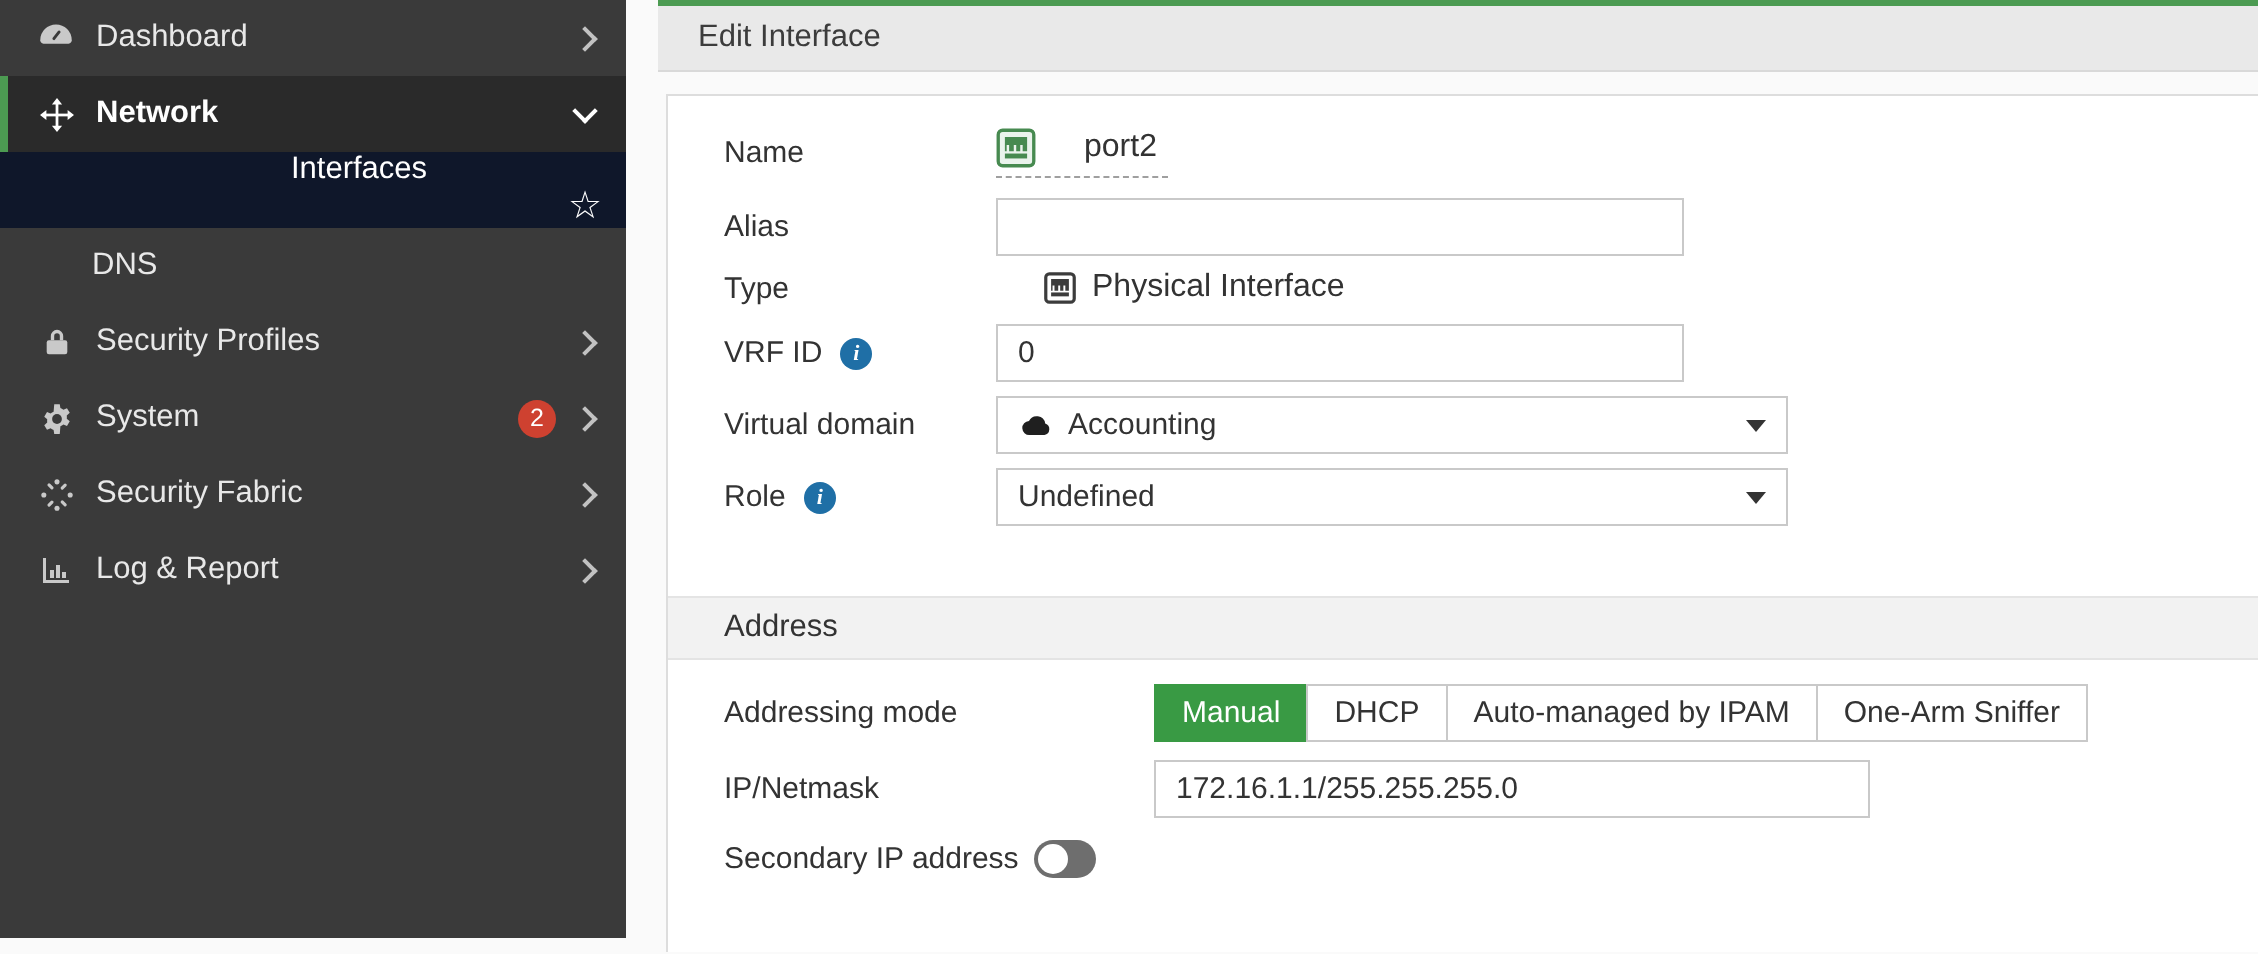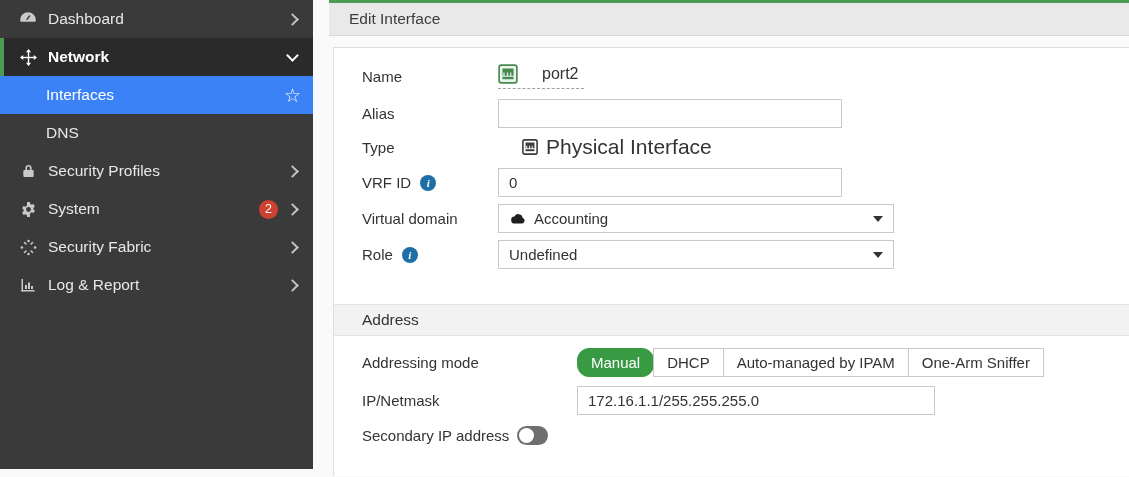--- a/index.html
+++ b/index.html
@@ -10,21 +10,21 @@
   .sidebar { position:absolute; left:0; top:0; width:313px; height:469px;
              background:#3a3a3a; }
   .nav-item { display:flex; align-items:center; height:38px; padding-left:18px;
               color:#e8e8e8; font-size:15.5px; cursor:pointer; position:relative; }
   .nav-item .nav-icon { width:20px; height:16px; margin-right:10px; display:flex;
               align-items:center; justify-content:center; flex:0 0 20px; }
   .nav-item.parent-active { background:#2a2a2a; color:#fff; font-weight:bold; }
   .nav-item.parent-active::before { content:""; position:absolute; left:0; top:0;
               width:4px; height:100%; background:#4c9b52; }
   .nav-sub { padding-left:46px; }
-  .nav-sub.selected { background:#3b82f6; color:#fff; }
+  .nav-sub.selected { background:#0f172a; color:#fff;flex-direction:column; }
   .chev { margin-left:auto; margin-right:16px; width:9px; height:9px;
           border-right:2.5px solid #c2c2c2; border-bottom:2.5px solid #c2c2c2; }
   .chev.right { transform:rotate(-45deg); }
   .chev.down  { transform:rotate(45deg); border-color:#fff; margin-top:-4px; }
   .star { margin-left:auto; margin-right:12px; font-size:19px; color:#fff;
           line-height:1; }
   .badge { margin-left:auto; width:19px; height:19px; border-radius:50%;
            background:#ce4130; color:#fff; font-size:12.5px; display:flex;
            align-items:center; justify-content:center; }
   .badge + .chev { margin-left:10px; }
@@ -47,39 +47,39 @@
                color:#fff; font-size:11px; font-weight:bold; display:inline-flex;
                align-items:center; justify-content:center; margin-left:9px;
                font-family:"Liberation Serif", serif; font-style:italic; }
 
   .name-value { display:inline-flex; align-items:center; gap:24px;
                 border-bottom:1px dashed #9f9f9f; padding:1px 6px 4px 0;
                 font-size:16px; color:#333; }
   .txt-input { width:344px; height:29px; border:1px solid #c9c9c9; background:#fff;
                font-size:15px; color:#333; padding:0 10px;
                font-family:"Liberation Sans", sans-serif; }
-  .type-value { display:inline-flex; align-items:center; gap:8px; font-size:21px;
+  .type-value { display:inline-flex; align-items:center; gap:8px; font-size:16px;
                 color:#333;padding-left:24px; }
   .select-box { width:396px; height:29px; border:1px solid #c9c9c9; background:#fff;
                 display:flex; align-items:center; gap:8px; padding:0 10px;
                 font-size:15px; color:#333; cursor:pointer; }
   .caret { margin-left:auto; width:0; height:0; border-left:5px solid transparent;
            border-right:5px solid transparent; border-top:6px solid #333; }
 
   .section-header { margin:35px 0 12px -28px; height:32px; background:#f2f2f2;
                     border-top:1px solid #e4e4e4; border-bottom:1px solid #e4e4e4;
                     display:flex; align-items:center; padding-left:28px;
                     font-size:15.5px; color:#333; }
   .seg-group { display:inline-flex; }
   .seg-btn { height:29px; padding:0 13px; border:1px solid #c9c9c9; background:#fff;
              font-size:15px; color:#333; margin-left:-1px; display:flex;
              align-items:center; cursor:pointer;
              font-family:"Liberation Sans", sans-serif; }
   .seg-btn:first-child { margin-left:0; }
-  .seg-btn.selected { background:#399a44; border-color:#399a44; color:#fff;border-radius:12px; }
+  .seg-btn.selected { background:#399a44; border-color:#399a44; color:#fff; }
   .ip-input { width:358px; }
   .row-gap { margin-bottom:9px; }
   .toggle { width:31px; height:19px; border-radius:10px; background:#6e6e6e;
             margin-left:8px; position:relative; cursor:pointer; }
   .toggle .knob { position:absolute; left:2px; top:2px; width:15px; height:15px;
             border-radius:50%; background:#fff; }
 </style>
 </head>
 <body>
 

